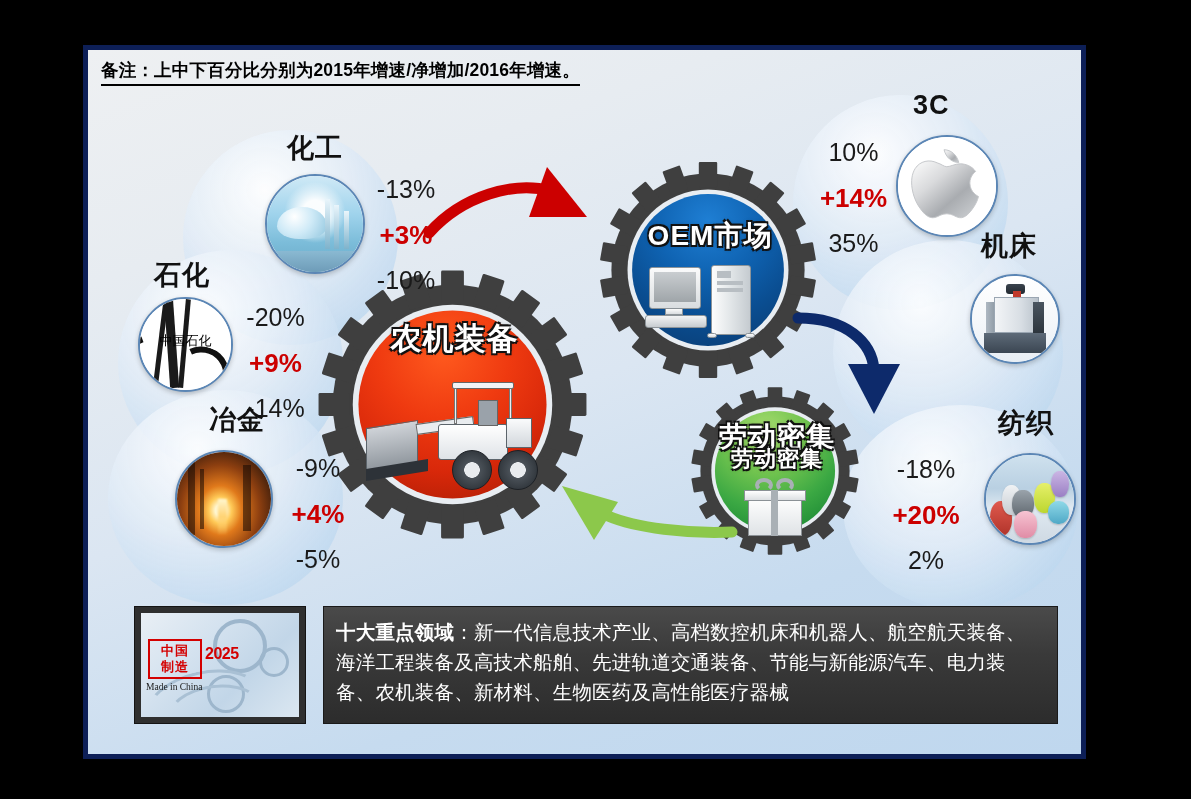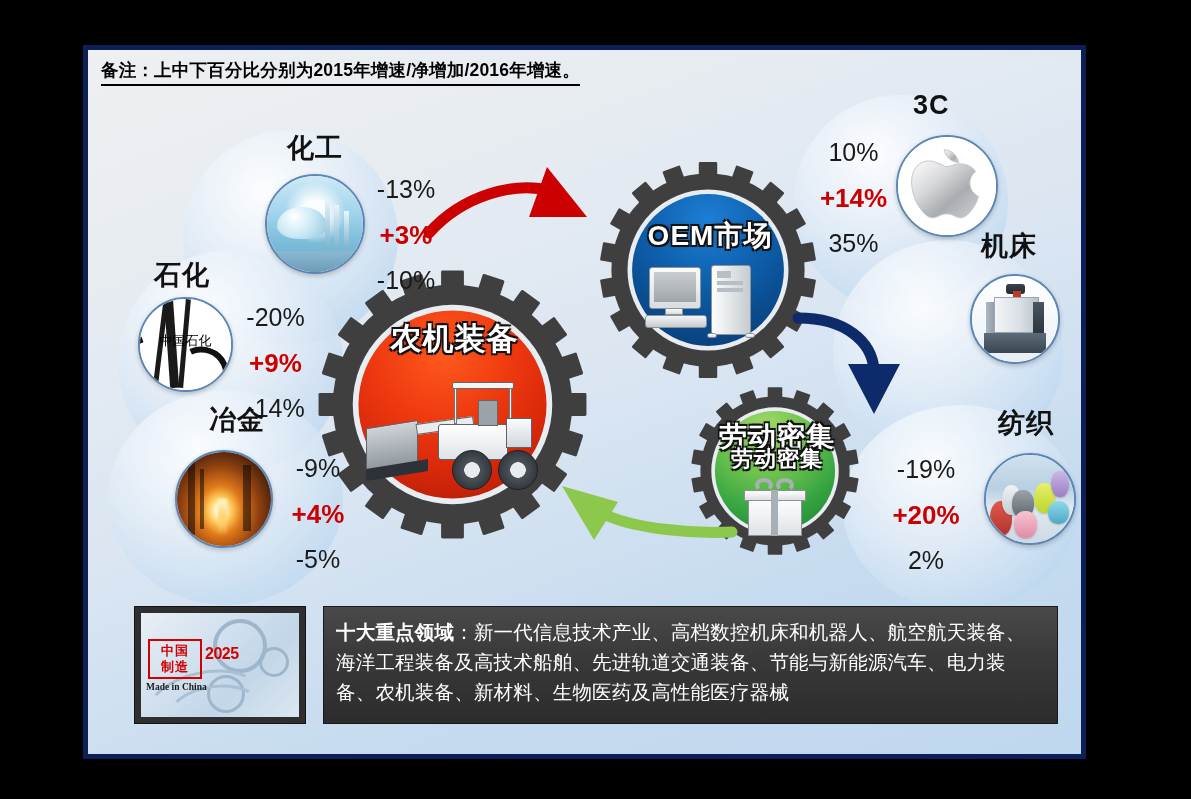--- a/index.html
+++ b/index.html
@@ -169,21 +169,21 @@
     border:2.5px solid #d40000; color:#d40000;
     font-weight:bold; font-size:13px; line-height:16px; text-align:center;
     font-family:"Liberation Serif","DejaVu Serif",serif; padding-top:2px;
   }
   .logobox .seal .ln { letter-spacing:1px; }
   .logobox .y2025 {
     position:absolute; left:64px; top:32px; font-size:16px; font-weight:bold;
     color:#d40000; font-family:"Liberation Sans",sans-serif; letter-spacing:-.5px;
   }
   .logobox .mic {
-    position:absolute; left:5px; top:69px; font-size:9.5px; font-weight:bold; color:#1a1a1a;
+    position:absolute; left:5px; top:69px; font-size:9.5px; font-weight:normal; color:#1a1a1a;
     font-family:"Liberation Serif","DejaVu Serif",serif;
   }
 
   
   .fieldsbox {
     position:absolute; left:235px; top:556px; width:735px; height:118px;
     background:linear-gradient(180deg,#4a4a4a 0%, #3a3a3a 40%, #2c2c2c 100%);
     border:1.5px solid #1a1a1a;
     padding:10px 12px;
     color:#ffffff;
@@ -484,21 +484,21 @@
           <div class="roll" style="left:4%;  top:52%; width:26%; height:40%; background:linear-gradient(180deg,#e05a4e,#b0332a);"></div>
           <div class="roll" style="left:18%; top:34%; width:22%; height:34%; background:linear-gradient(180deg,#f0f2f4,#c6ccd2);"></div>
           <div class="roll" style="left:30%; top:40%; width:24%; height:32%; background:linear-gradient(180deg,#9aa3ab,#5e666d);"></div>
           <div class="roll" style="left:32%; top:64%; width:26%; height:30%; background:linear-gradient(180deg,#f7c4d2,#e08ca6);"></div>
           <div class="roll" style="left:54%; top:32%; width:24%; height:34%; background:linear-gradient(180deg,#e6f06a,#bcd62f);"></div>
           <div class="roll" style="left:70%; top:52%; width:24%; height:26%; background:linear-gradient(180deg,#8fd9e8,#4fa8c6);"></div>
           <div class="roll" style="left:74%; top:18%; width:20%; height:30%; background:linear-gradient(180deg,#cbb6e4,#9a7fc4);"></div>
         </div>
       </div>
       <div class="pcts" style="left:28px; top:62px; width:100px;">
-        <div>-19%</div>
+        <div>-18%</div>
         <div class="mid sp">+20%</div>
         <div class="sp">2%</div>
       </div>
     </div>
 
     <div class="logobox">
       <div class="inner">
         <div class="bearing" style="left:72px; top:6px;  width:54px; height:54px;"></div>
         <div class="bearing s" style="left:118px;top:34px; width:30px; height:30px;"></div>
         <div class="bearing s" style="left:66px; top:62px; width:38px; height:38px;"></div>

